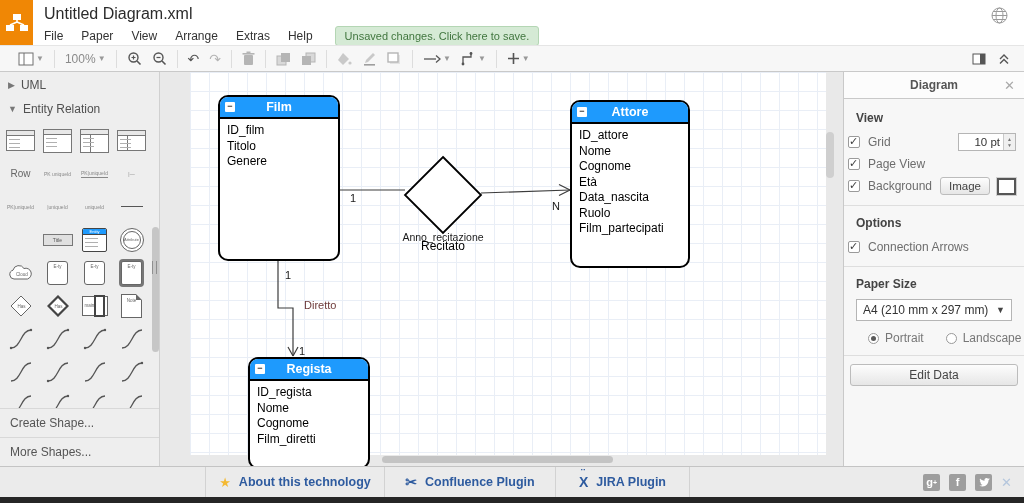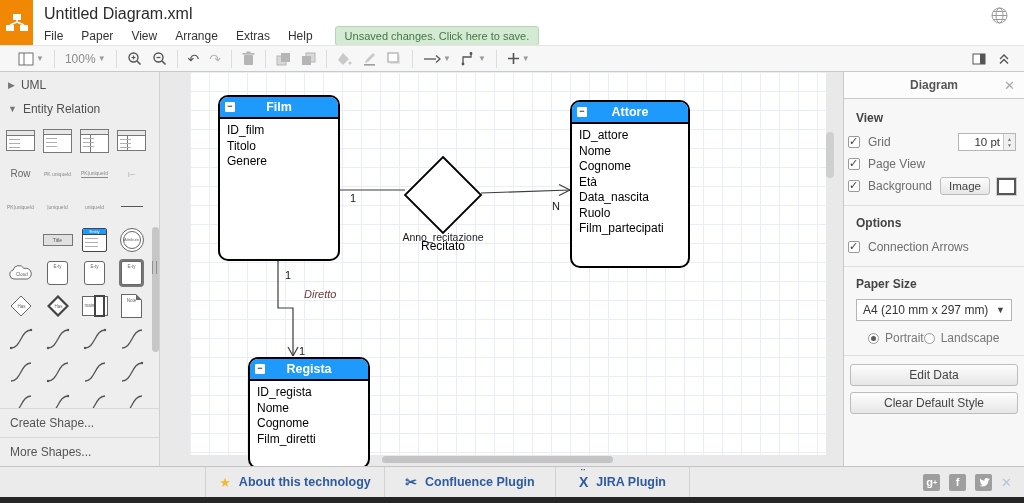--- a/index.html
+++ b/index.html
@@ -122,21 +122,21 @@
   .spinner { width:12px; background:#f0f0f0; border-left:1px solid #c9c9c9; display:flex;
              flex-direction:column; align-items:center; justify-content:center; font-size:5px; color:#777; cursor:pointer; }
   .btn-img { margin-left:8px; font-size:11.5px; color:#444; background:linear-gradient(#fdfdfd,#e6e6e6);
              border:1px solid #bcbcbc; border-radius:3px; padding:2px 8px; cursor:pointer; }
   .swatch { margin-left:7px; width:42px; height:17px; background:#fff; border:2px solid #565656;
             outline:1px solid #cfcfcf; cursor:pointer; }
   .fp-div { border-top:1px solid #dedede; margin:8px 0; }
   .fp-select { margin:2px 12px; height:22px; border:1px solid #b5b5b5; background:#fff; display:flex;
                align-items:center; padding:0 6px; font-size:12px; color:#333; cursor:pointer; }
   .fp-select .arrow { margin-left:auto; font-size:9px; color:#444; }
-  .radio-row { display:flex; align-items:center; padding:8px 0 2px 24px; color:#777; }
+  .radio-row { display:flex; align-items:center; gap:22px; padding:8px 0 2px 24px; color:#777; }
   .radio { width:11px; height:11px; border:1px solid #999; border-radius:50%; background:#fff;
            margin-right:6px; position:relative; cursor:pointer; flex:none; }
   .radio.sel::after { content:""; position:absolute; left:2px; top:2px; width:5px; height:5px;
                       background:#5a5a5a; border-radius:50%; }
   .ritem { display:flex; align-items:center; }
   .fp-btn { display:block; width:168px; margin:0 auto 6px auto; height:22px; font-size:12px; color:#444;
             background:linear-gradient(#fdfdfd,#e6e6e6); border:1px solid #bcbcbc; border-radius:3px;
             cursor:pointer; font-family:"Liberation Sans",sans-serif; }
 
   
@@ -571,21 +571,21 @@
         <div>Cognome</div>
         <div>Film_diretti</div>
       </div>
     </div>
 
     <div class="diamond-label" style="left:243px; top:127px; width:80px;margin-top:40px;">Recitato</div>
     <div class="elabel center" style="left:223px; top:159px; width:120px; font-size:10.5px;">Anno_recitazione</div>
     <div class="elabel" style="left:190px; top:120px;">1</div>
     <div class="elabel" style="left:392px; top:128px;">N</div>
     <div class="elabel" style="left:125px; top:197px;">1</div>
-    <div class="elabel" style="left:144px; top:216px; color:#6e3b3b;font-style:italic;">Diretto</div>
+    <div class="elabel" style="left:144px; top:227px; color:#6e3b3b;">Diretto</div>
     <div class="elabel" style="left:139px; top:273px;">1</div>
 
     <div class="cv-vthumb"></div>
     <div class="cv-hthumb"></div>
   </div>
 
   <div class="fpanel">
     <div class="fp-tab">
       <span class="t">Diagram</span>
       <span class="fp-close">✕</span>
@@ -633,21 +633,20 @@
           <span>Portrait</span>
         </span>
         <span class="ritem">
           <span class="radio"></span>
           <span>Landscape</span>
         </span>
       </div>
 
       <div class="fp-div"></div>
       <button class="fp-btn">Edit Data</button>
-      <button class="fp-btn">Clear Default Style</button>
     </div>
   </div>
 
   <div class="statusbar">
     <div class="st-spacer1"></div>
     <div class="st-cell st-c1">
       <span class="star">★</span>
       <span>About this technology</span>
     </div>
     <div class="st-cell st-c2">

